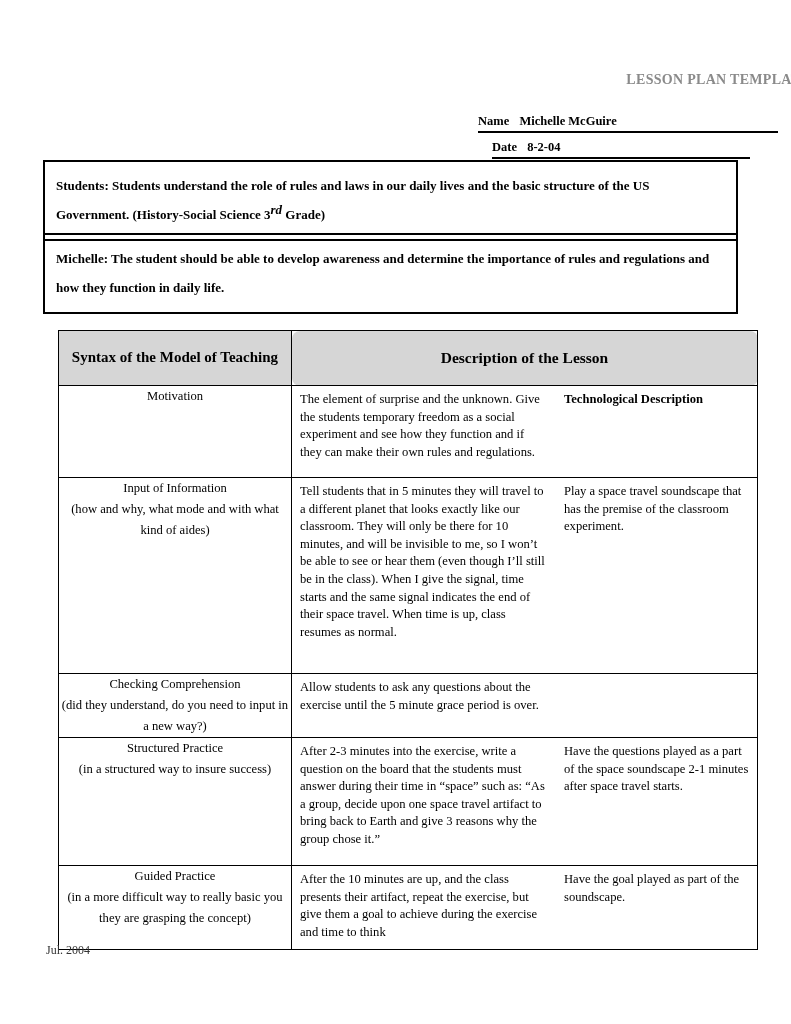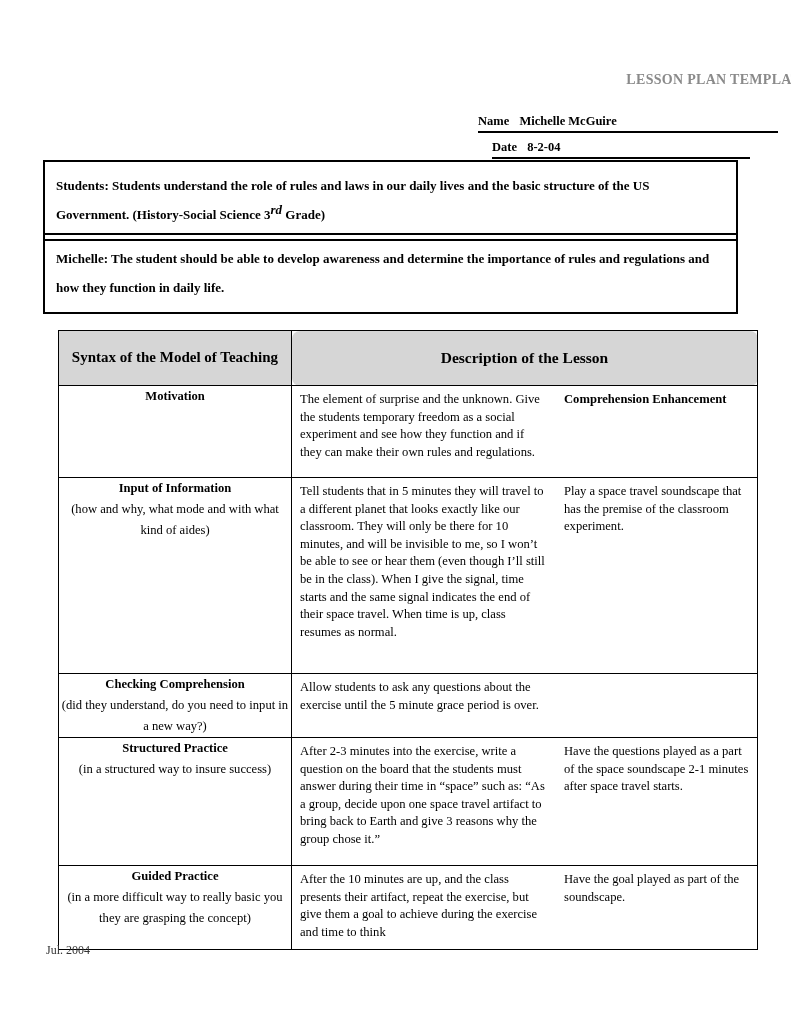--- a/index.html
+++ b/index.html
@@ -108,21 +108,21 @@
   }
   .hdr .col-desc { font-size: 15.5px; }
 
   
   .syntax-cell {
     text-align: center;
     padding: 5px 7px 8px 7px;
     font-size: 12.6px;
     line-height: 21px;
   }
-  .syntax-title { font-weight: bold; }
+  .syntax-title { font-weight: normal; }
   .syntax-sub { font-weight: normal; }
 
   .desc-cell { padding: 0; }
   .desc-split {
     display: flex;
     align-items: flex-start;
   }
   .desc-main {
     width: 262px;
     flex: 0 0 262px;
@@ -189,21 +189,21 @@
     </tr>
 
     <tr class="row-motivation">
       <td class="col-syntax syntax-cell">
         <div class="syntax-title">Motivation</div>
         <div class="syntax-sub"></div>
       </td>
       <td class="col-desc desc-cell">
         <div class="desc-split">
           <div class="desc-main">The element of surprise and the unknown.  Give the students temporary freedom as a social experiment and see how they function and if they can make their own rules and regulations.</div>
-          <div class="desc-tech bold">Comprehension Enhancement</div>
+          <div class="desc-tech bold">Technological Description</div>
         </div>
       </td>
     </tr>
 
     <tr class="row-input">
       <td class="col-syntax syntax-cell">
         <div class="syntax-title">Input of Information</div>
         <div class="syntax-sub">(how and why, what mode and with what kind of aides)</div>
       </td>
       <td class="col-desc desc-cell">

